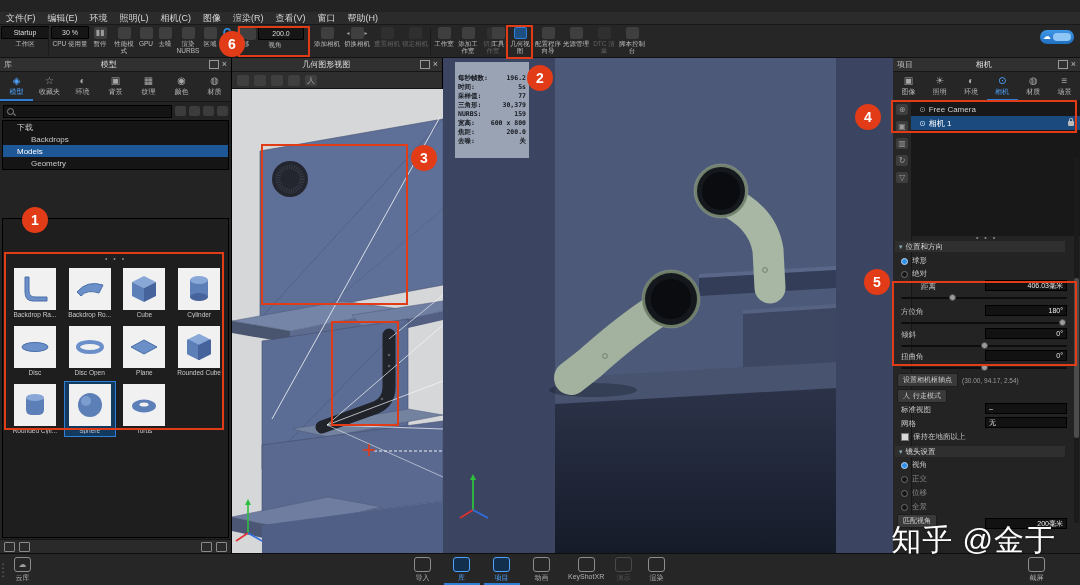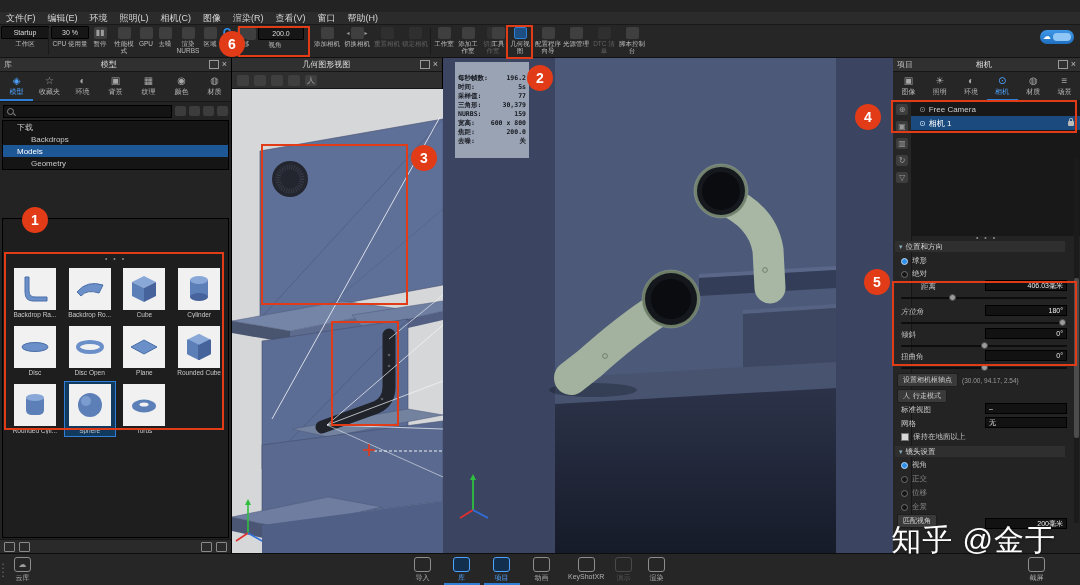--- a/index.html
+++ b/index.html
@@ -613,21 +613,21 @@
     </div>
 
     <div class="rrow" style="left:16px;top:224px;margin-left:12px;">
         <span>距离</span>
       </div>
     <div class="inp" style="position:absolute;left:92px;top:222px;width:82px;">406.03毫米</div>
     <div class="slider" style="left:8px;top:239px;width:166px;">
         <span class="knob" style="left:48px;"></span>
       </div>
 
-    <div class="rrow" style="left:8px;top:249px;font-style:italic;">
+    <div class="rrow" style="left:8px;top:249px;">
         <span>方位角</span>
       </div>
     <div class="inp" style="position:absolute;left:92px;top:247px;width:82px;">180°</div>
     <div class="slider" style="left:8px;top:264px;width:166px;">
         <span class="knob" style="left:158px;"></span>
       </div>
 
     <div class="rrow" style="left:8px;top:272px;">
         <span>倾斜</span>
       </div>

